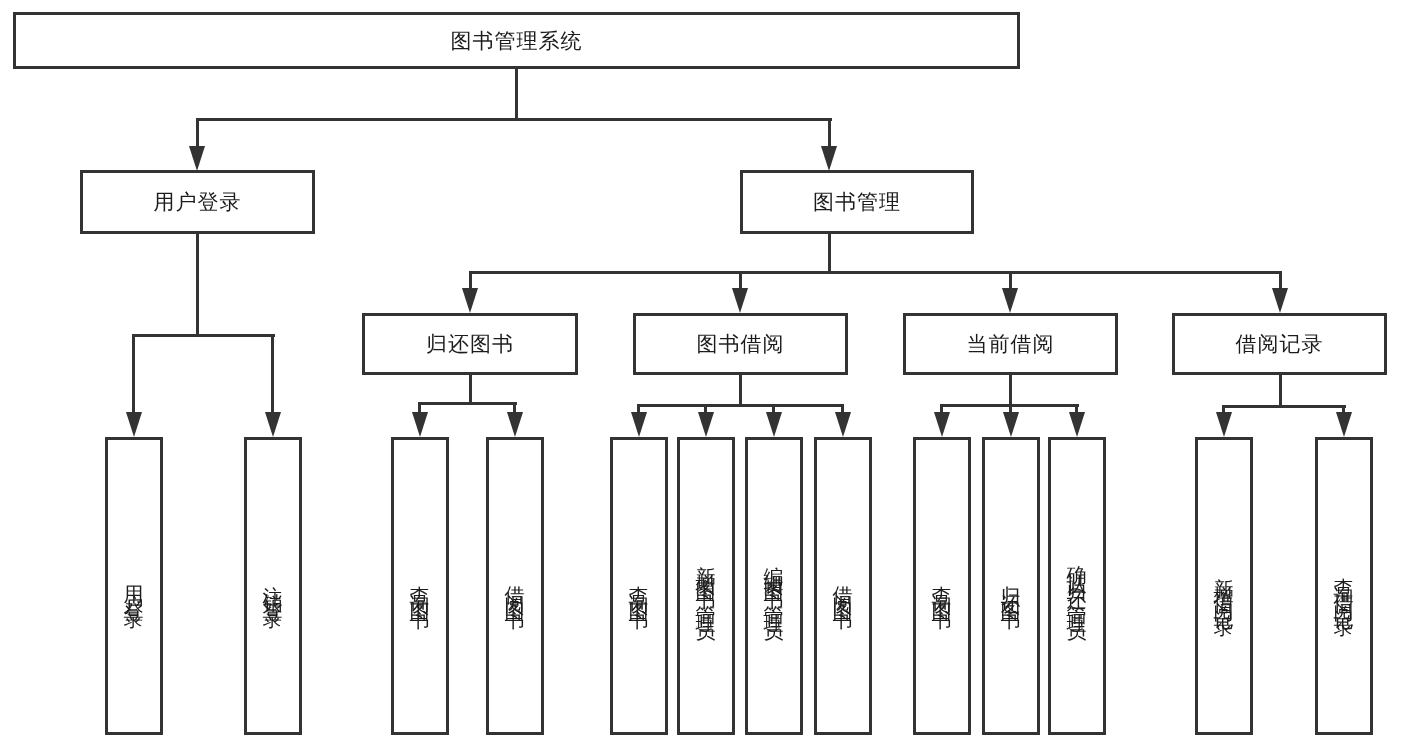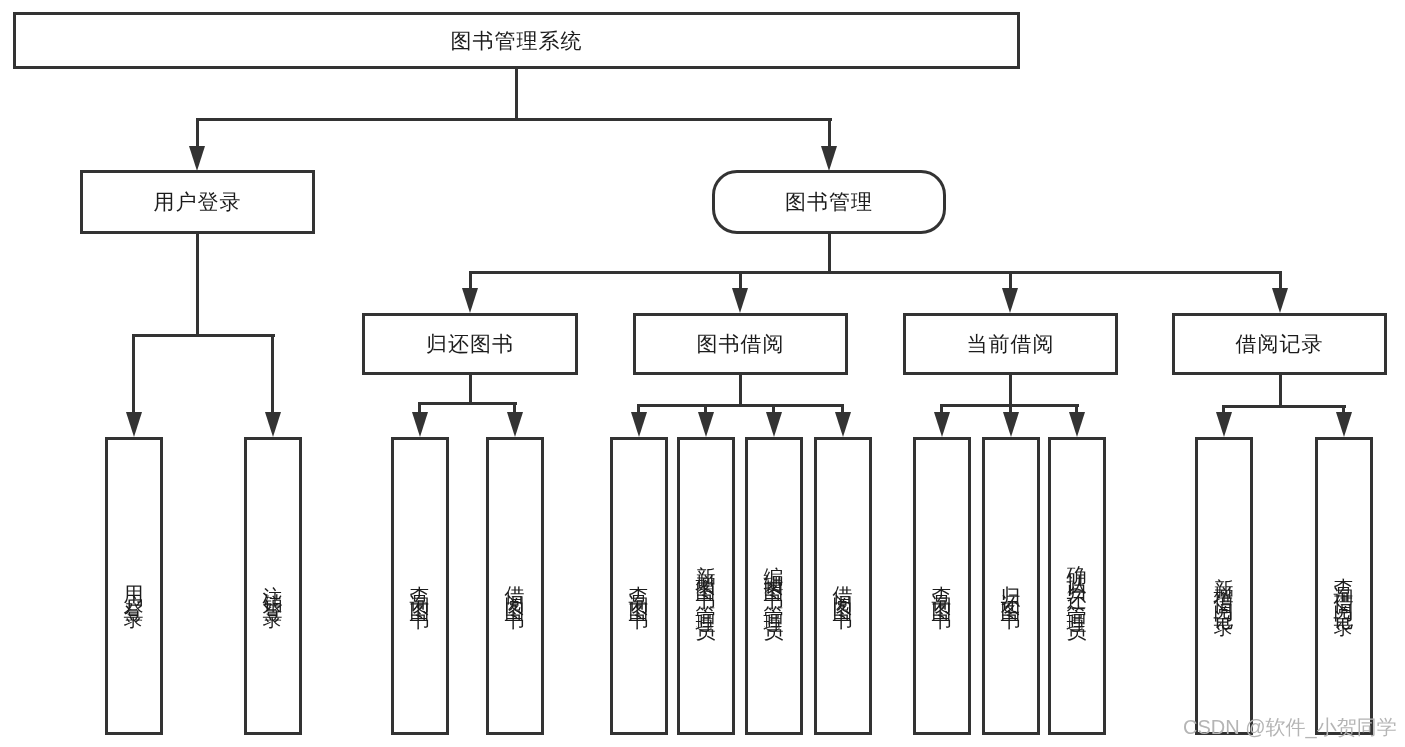--- a/index.html
+++ b/index.html
@@ -69,21 +69,21 @@
 <div class="canvas">
 
   <div class="hbox" style="left:13px; top:12px; width:1007px; height:57px;">
     <span>图书管理系统</span>
   </div>
 
   <div class="hbox" style="left:80px; top:170px; width:235px; height:64px;">
     <span>用户登录</span>
   </div>
 
-  <div class="hbox" style="left:712px; top:170px; width:234px; height:64px;border-radius:25px;">
+  <div class="hbox" style="left:740px; top:170px; width:234px; height:64px;">
     <span>图书管理</span>
   </div>
 
   <div class="hbox" style="left:362px; top:313px; width:216px; height:62px;">
     <span>归还图书</span>
   </div>
 
   <div class="hbox" style="left:903px; top:313px; width:215px; height:62px;">
     <span>当前借阅</span>
   </div>
@@ -192,15 +192,14 @@
   <i class="v" style="left:1075px; top:404px; height:10px;"></i>
   <i class="ar" style="left:1069px; top:412px;"></i>
 
   <i class="v" style="left:1279px; top:375px; height:32px;"></i>
   <i class="h" style="left:1222px; top:405px; width:124px;"></i>
   <i class="v" style="left:1222px; top:405px; height:9px;"></i>
   <i class="ar" style="left:1216px; top:412px;"></i>
   <i class="v" style="left:1342px; top:405px; height:9px;"></i>
   <i class="ar" style="left:1336px; top:412px;"></i>
 
-  <div class="watermark">CSDN @软件_小贺同学</div>
 
 </div>
 
 </body></html>

